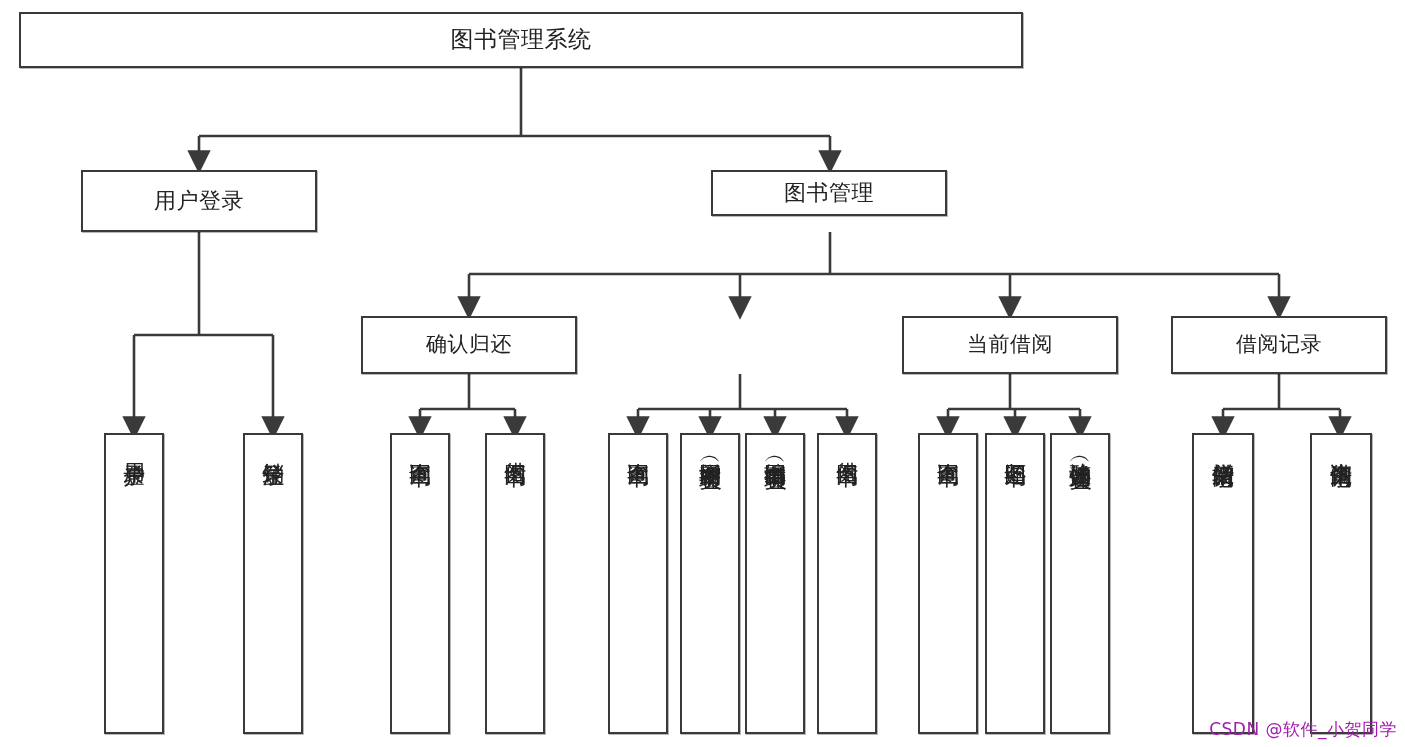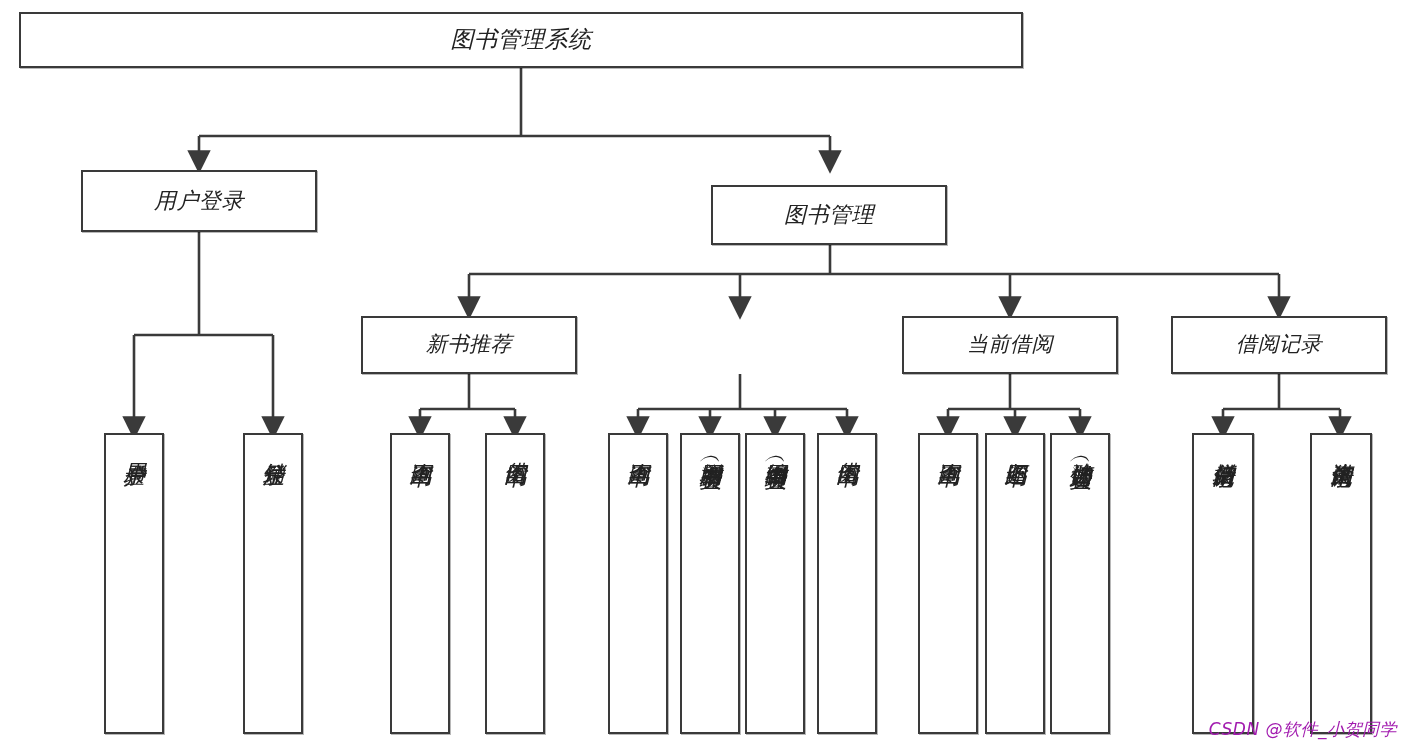--- a/index.html
+++ b/index.html
@@ -10,21 +10,20 @@
   }
   body {
     font-family: "DejaVu Sans", "Liberation Sans", sans-serif;
   }
   #diagram-root {
     position: relative;
     width: 1405px;
     height: 747px;
     background: #ffffff;
     overflow: hidden;
-    font-style: italic;
   }
   #edges-layer {
     position: absolute;
     left: 0;
     top: 0;
     width: 1405px;
     height: 747px;
     pointer-events: none;
   }
   .node {
@@ -131,26 +130,26 @@
     </g>
   </svg>
 
   <div class="node node-root" style="left:19px; top:12px; width:1004px; height:56px;">
     <span class="label">图书管理系统</span>
   </div>
 
   <div class="node node-tier2" style="left:81px; top:170px; width:236px; height:62px;">
     <span class="label">用户登录</span>
   </div>
-  <div class="node node-tier2" style="left:711px; top:170px; width:236px; height:60px;margin-top:15px;">
+  <div class="node node-tier2" style="left:711px; top:170px; width:236px; height:46px;">
     <span class="label">图书管理</span>
   </div>
 
   <div class="node node-tier3" style="left:361px; top:316px; width:216px; height:58px;">
-    <span class="label">新书推荐</span>
+    <span class="label">确认归还</span>
   </div>
   <div class="node node-tier3" style="left:902px; top:316px; width:216px; height:58px;">
     <span class="label">当前借阅</span>
   </div>
   <div class="node node-tier3" style="left:1171px; top:316px; width:216px; height:58px;">
     <span class="label">借阅记录</span>
   </div>
 
   <div class="node node-leaf" style="left:104px; top:433px; width:60px; height:301px;">
     <span class="label">用户登录</span>

